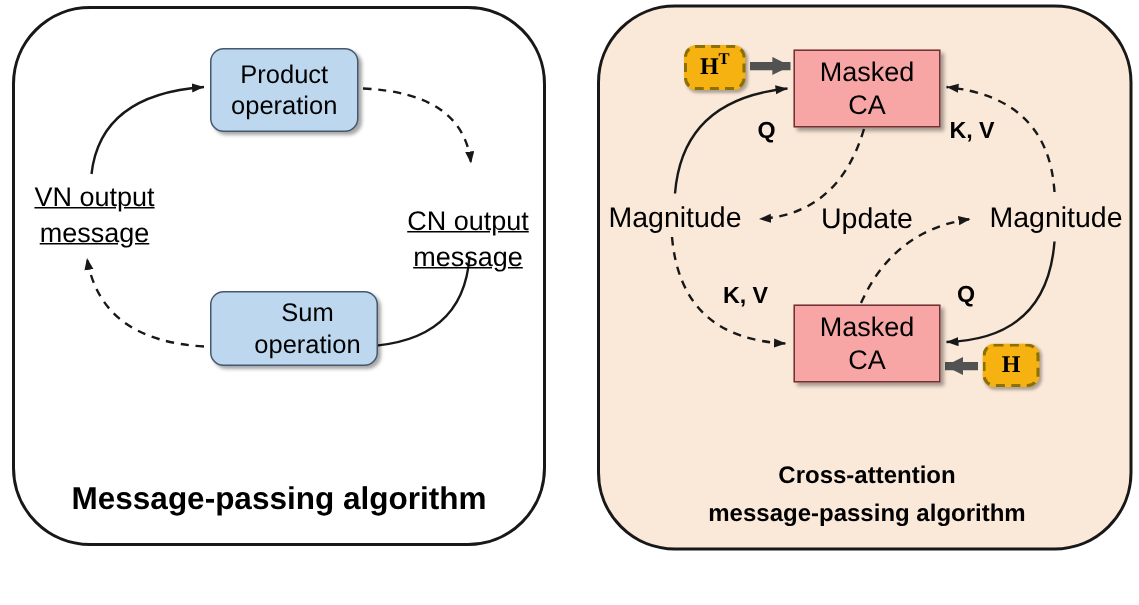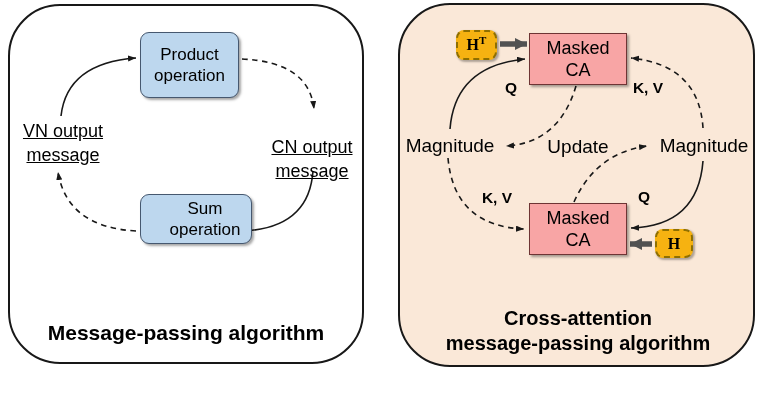--- a/index.html
+++ b/index.html
@@ -20,21 +20,21 @@
         border-radius:0;box-shadow:2px 2px 2.5px rgba(0,0,0,.35);font-size:18px;line-height:22px;text-align:center;}
   .node.gold{background:var(--orange-box-fill,#F6B211);border:2px dashed var(--orange-box-border,#8F6F00);
         border-radius:8px;box-shadow:1.5px 1.5px 2px rgba(0,0,0,.3);
         font-family:"Liberation Serif",serif;font-weight:bold;font-size:16px;line-height:16px;}
   .node.gold sup{font-size:11px;line-height:0;}
   .lbl{position:absolute;transform:translate(-50%,-50%);text-align:center;white-space:pre-line;}
   .lbl.msg{font-size:18px;line-height:24px;text-decoration:underline;}
   .lbl.mid{font-size:19px;}
   .lbl.qkv{font-size:15.5px;font-weight:bold;}
   .lbl.ltitle{font-weight:bold;font-size:21px;white-space:nowrap;}
-  .lbl.rtitle{font-weight:bold;font-size:20px;white-space:nowrap;}
+  .lbl.rtitle{font-weight:bold;font-size:16px;white-space:nowrap;}
 </style>
 </head>
 <body>
 
 <div class="canvas">
 
   <div class="panel panel-left"></div>
   <div class="panel panel-right"></div>
 
   <svg class="arrows" viewBox="0 0 759 403">
@@ -56,21 +56,21 @@
     <path class="arc dash" d="M703,128 Q699,65 631,58" marker-end="url(#ah)"></path>
     <path class="arc dash" d="M576,86 Q559,143 506,146" marker-end="url(#ah)"></path>
     <path class="arc dash" d="M574,202 Q596,153 647,146" marker-end="url(#ah)"></path>
     <path class="arc" d="M703,161 Q698,226 631,228" marker-end="url(#ah)"></path>
     <path class="arc dash" d="M448,158 Q454,226 524,229" marker-end="url(#ah)"></path>
 
     <path class="fat" d="M500,44 L527,44" marker-end="url(#fatah)"></path>
     <path class="fat" d="M652,244 L630,244" marker-end="url(#fatah)"></path>
   </svg>
 
-  <div class="node blue" style="left:140px;top:32px;width:99px;height:66px;">
+  <div class="node blue" style="left:140px;top:32px;width:99px;height:56px;">
     <span>Product
 operation</span>
   </div>
   <div class="node blue" style="left:140px;top:194px;width:112px;height:50px;padding-left:18px;">
     <span>Sum
 operation</span>
   </div>
   <div class="lbl msg" style="left:63px;top:143px;">VN output
 message</div>
   <div class="lbl msg" style="left:312px;top:159px;">CN output

